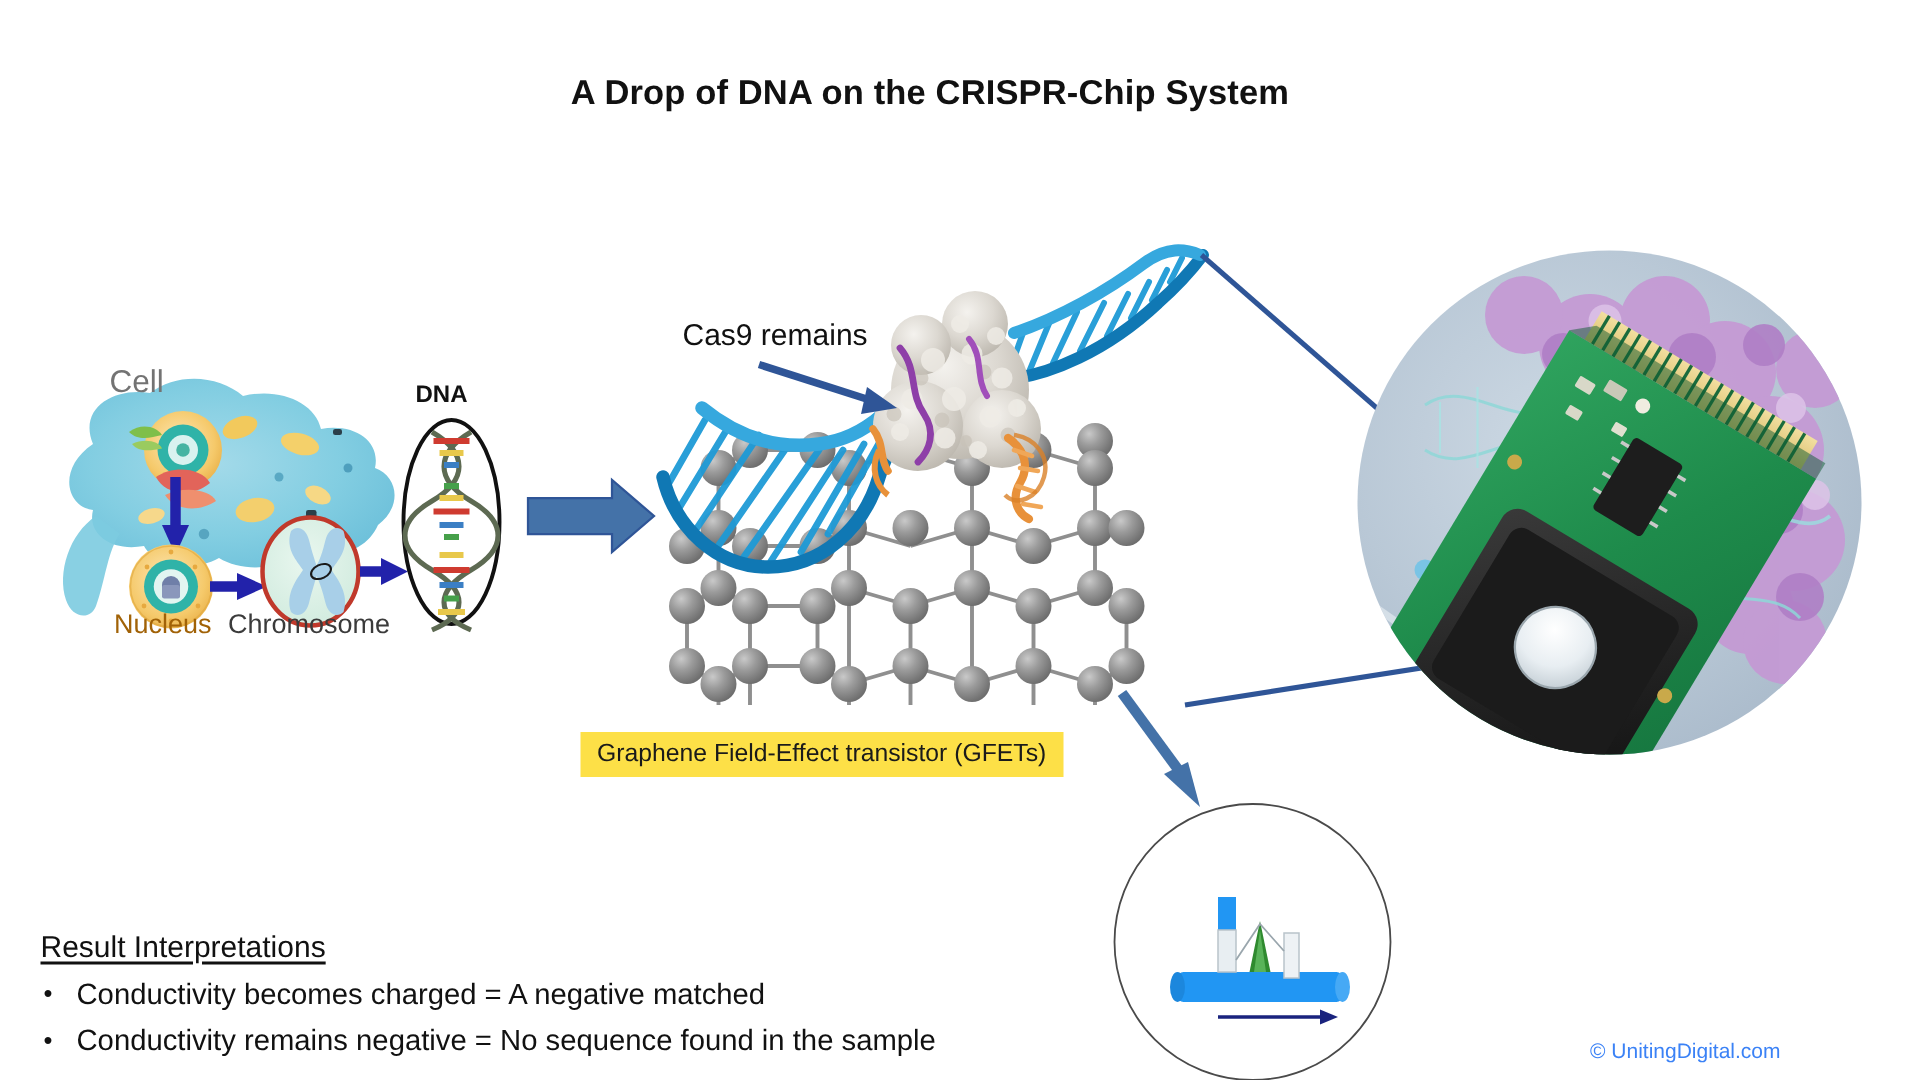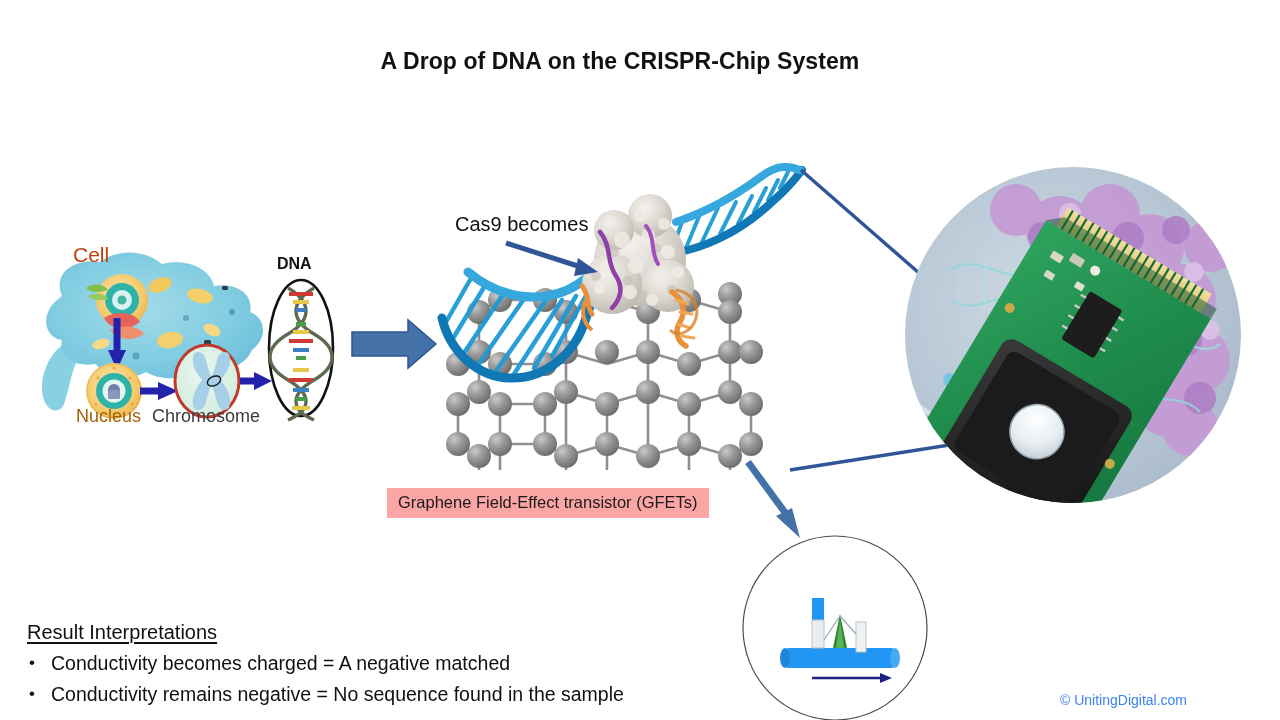--- a/index.html
+++ b/index.html
@@ -32,21 +32,21 @@
     font-size: 23px;
     font-weight: bold;
     letter-spacing: .1px;
     color: #111111;
   }
 
   
   #cell-label {
     left: 73px; top: 243px;
     font-size: 21px;
-    color: #c2410c;
+    color: #737373;
   }
   #nucleus-label {
     left: 76px; top: 406px;
     font-size: 18px;
     color: #a16207;
   }
   #chromosome-label {
     left: 152px; top: 406px;
     font-size: 18px;
     color: #3b3b3b;
@@ -57,21 +57,21 @@
     font-weight: bold;
     color: #111111;
   }
   #cas9-label {
     left: 455px; top: 213px;
     font-size: 20px;
     color: #111111;
   }
   #gfet-box {
     left: 387px; top: 488px;
-    background: #fca5a5;
+    background: #fde047;
     padding: 5px 11px 6px 11px;
     font-size: 16.5px;
     color: #1a1a1a;
     white-space: nowrap;
   }
 
   
   #results {
     left: 27px; top: 608px;
     width: 700px;
@@ -636,21 +636,21 @@
     </g>
   </svg>
 
   <div class="abs" id="title">A Drop of DNA on the CRISPR-Chip System</div>
 
   <div class="abs" id="cell-label">Cell</div>
   <div class="abs" id="nucleus-label">Nucleus</div>
   <div class="abs" id="chromosome-label">Chromosome</div>
   <div class="abs" id="dna-label">DNA</div>
 
-  <div class="abs" id="cas9-label">Cas9 becomes</div>
+  <div class="abs" id="cas9-label">Cas9 remains</div>
 
   <div class="abs" id="gfet-box">Graphene  Field-Effect  transistor (GFETs)</div>
 
 
   <div class="abs" id="results">
     <div id="results-heading">Result Interpretations</div>
 
     <div class="bullet-row">
       <div class="bullet-dot">•</div>
       <div class="bullet-text">Conductivity becomes charged = A negative matched</div>

